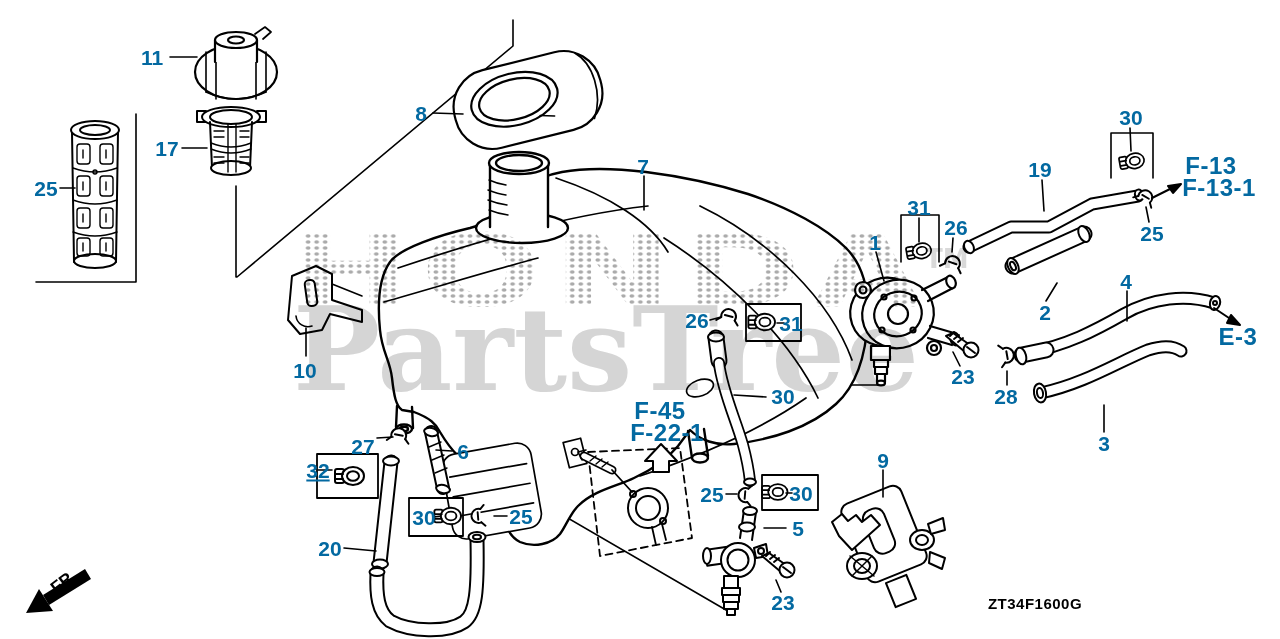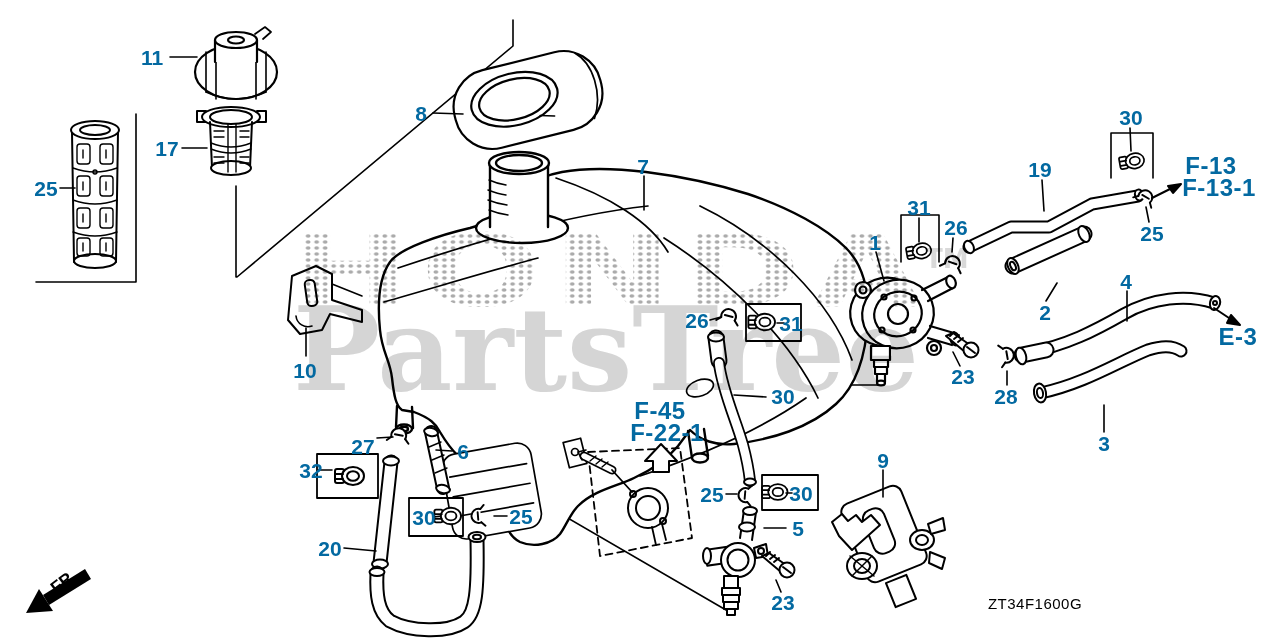--- a/index.html
+++ b/index.html
@@ -3,21 +3,21 @@
 <meta charset="utf-8">
 <style>
   html,body{margin:0;padding:0;background:#fff;}
   .canvas{position:relative;width:1280px;height:639px;background:#fff;overflow:hidden;
           font-family:"Liberation Sans","DejaVu Sans",sans-serif;color:#000;}
   svg.layer{position:absolute;left:0;top:0;}
   svg.wm{mix-blend-mode:multiply;pointer-events:none;}
   .callout{position:absolute;transform:translate(-50%,-50%);font-size:21px;font-weight:bold;
            line-height:1;white-space:nowrap;color:#0369a1;}
   .callout.ref{font-size:24px;letter-spacing:.5px;}
-  .code{position:absolute;transform:translate(-50%,-50%);font-size:15px;font-weight:normal;letter-spacing:.5px;}
+  .code{position:absolute;transform:translate(-50%,-50%);font-size:15px;font-weight:bold;letter-spacing:.5px;}
   .fr{position:absolute;transform:translate(-50%,-50%) rotate(-37deg);font-size:17px;font-weight:bold;}
 </style>
 </head>
 <body>
 
 <div class="canvas">
 
   <svg class="layer" width="1280" height="639" viewBox="0 0 1280 639">
     <defs>
       <g id="clip">
@@ -372,21 +372,21 @@
 
   <div style="position:absolute;left:0;top:0;width:100%;height:100%;">
       <div class="callout" style="left: 152px; top: 57px;">11</div>
       <div class="callout" style="left: 167px; top: 148px;">17</div>
       <div class="callout" style="left: 46px; top: 188px;">25</div>
       <div class="callout" style="left: 421px; top: 113px;">8</div>
       <div class="callout" style="left: 643px; top: 166px;">7</div>
       <div class="callout" style="left: 305px; top: 370px;">10</div>
       <div class="callout" style="left: 363px; top: 438px; margin-top: 8px;">27</div>
       <div class="callout" style="left: 463px; top: 451px;">6</div>
-      <div class="callout" style="left: 311px; top: 470px;">32</div>
+      <div class="callout" style="left: 318px; top: 470px; text-decoration: underline;">32</div>
       <div class="callout" style="left: 424px; top: 517px;">30</div>
       <div class="callout" style="left: 521px; top: 516px;">25</div>
       <div class="callout" style="left: 330px; top: 548px;">20</div>
       <div class="callout" style="left: 697px; top: 320px;">26</div>
       <div class="callout" style="left: 791px; top: 323px;">31</div>
       <div class="callout" style="left: 783px; top: 396px;">30</div>
       <div class="callout" style="left: 712px; top: 494px;">25</div>
       <div class="callout" style="left: 801px; top: 493px;">30</div>
       <div class="callout" style="left: 798px; top: 528px;">5</div>
       <div class="callout" style="left: 783px; top: 602px;">23</div>

